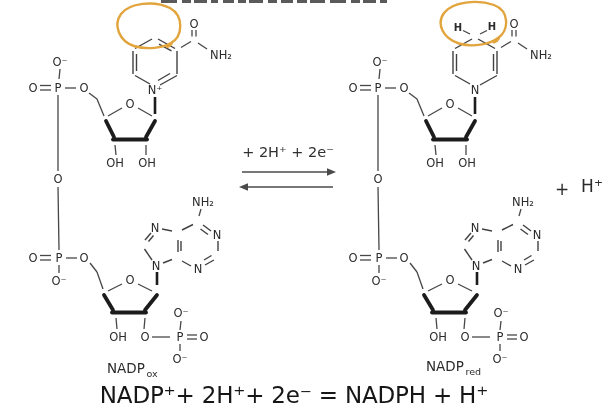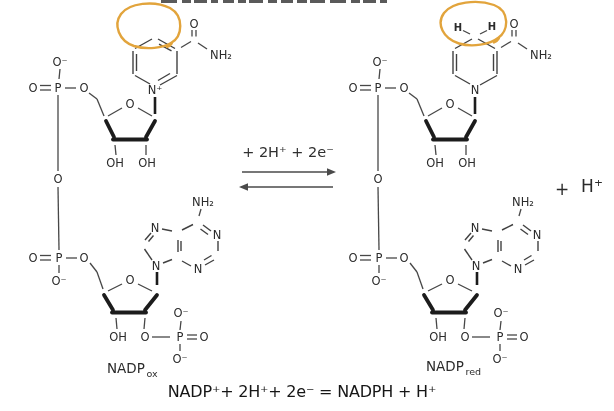--- a/index.html
+++ b/index.html
@@ -19,22 +19,22 @@
   svg .hl{stroke:#E2A43C;stroke-width:2.4;fill:none;stroke-linecap:round;}
   svg .arrowline{stroke:#4a4a4a;stroke-width:1.4;}
   svg .arrowhead{fill:#4a4a4a;}
   svg .cap{font-size:13.5px;text-anchor:start;}
   svg .capsub{font-size:9.5px;text-anchor:start;}
   svg .hatom{font-size:10px;font-weight:600;}
   svg .rxn{font-size:14.5px;fill:#303030;}
   svg .plusbig{font-size:17px;fill:#2a2a2a;}
   svg .croptext{stroke:#5a5a5a;stroke-width:3;}
   #equation{
-    position:absolute;top:382px;left:8px;width:588px;text-align:center;
-    font-size:16px;color:#161616;letter-spacing:-0.2px;
+    position:absolute;top:382px;left:0;width:588px;text-align:center;
+    font-size:23px;color:#161616;letter-spacing:-0.2px;
   }
 </style>
 </head>
 <body>
 
 <svg width="614" height="411" viewBox="0 0 614 411">
 
   <g>
     <line class="croptext" x1="161" y1="1.5" x2="389" y2="1.5" stroke-dasharray="16 5 9 3 13 4 7 5 11 4 8 3 14 5 9 4 12 4 10 3 15 5"></line>
   </g>

